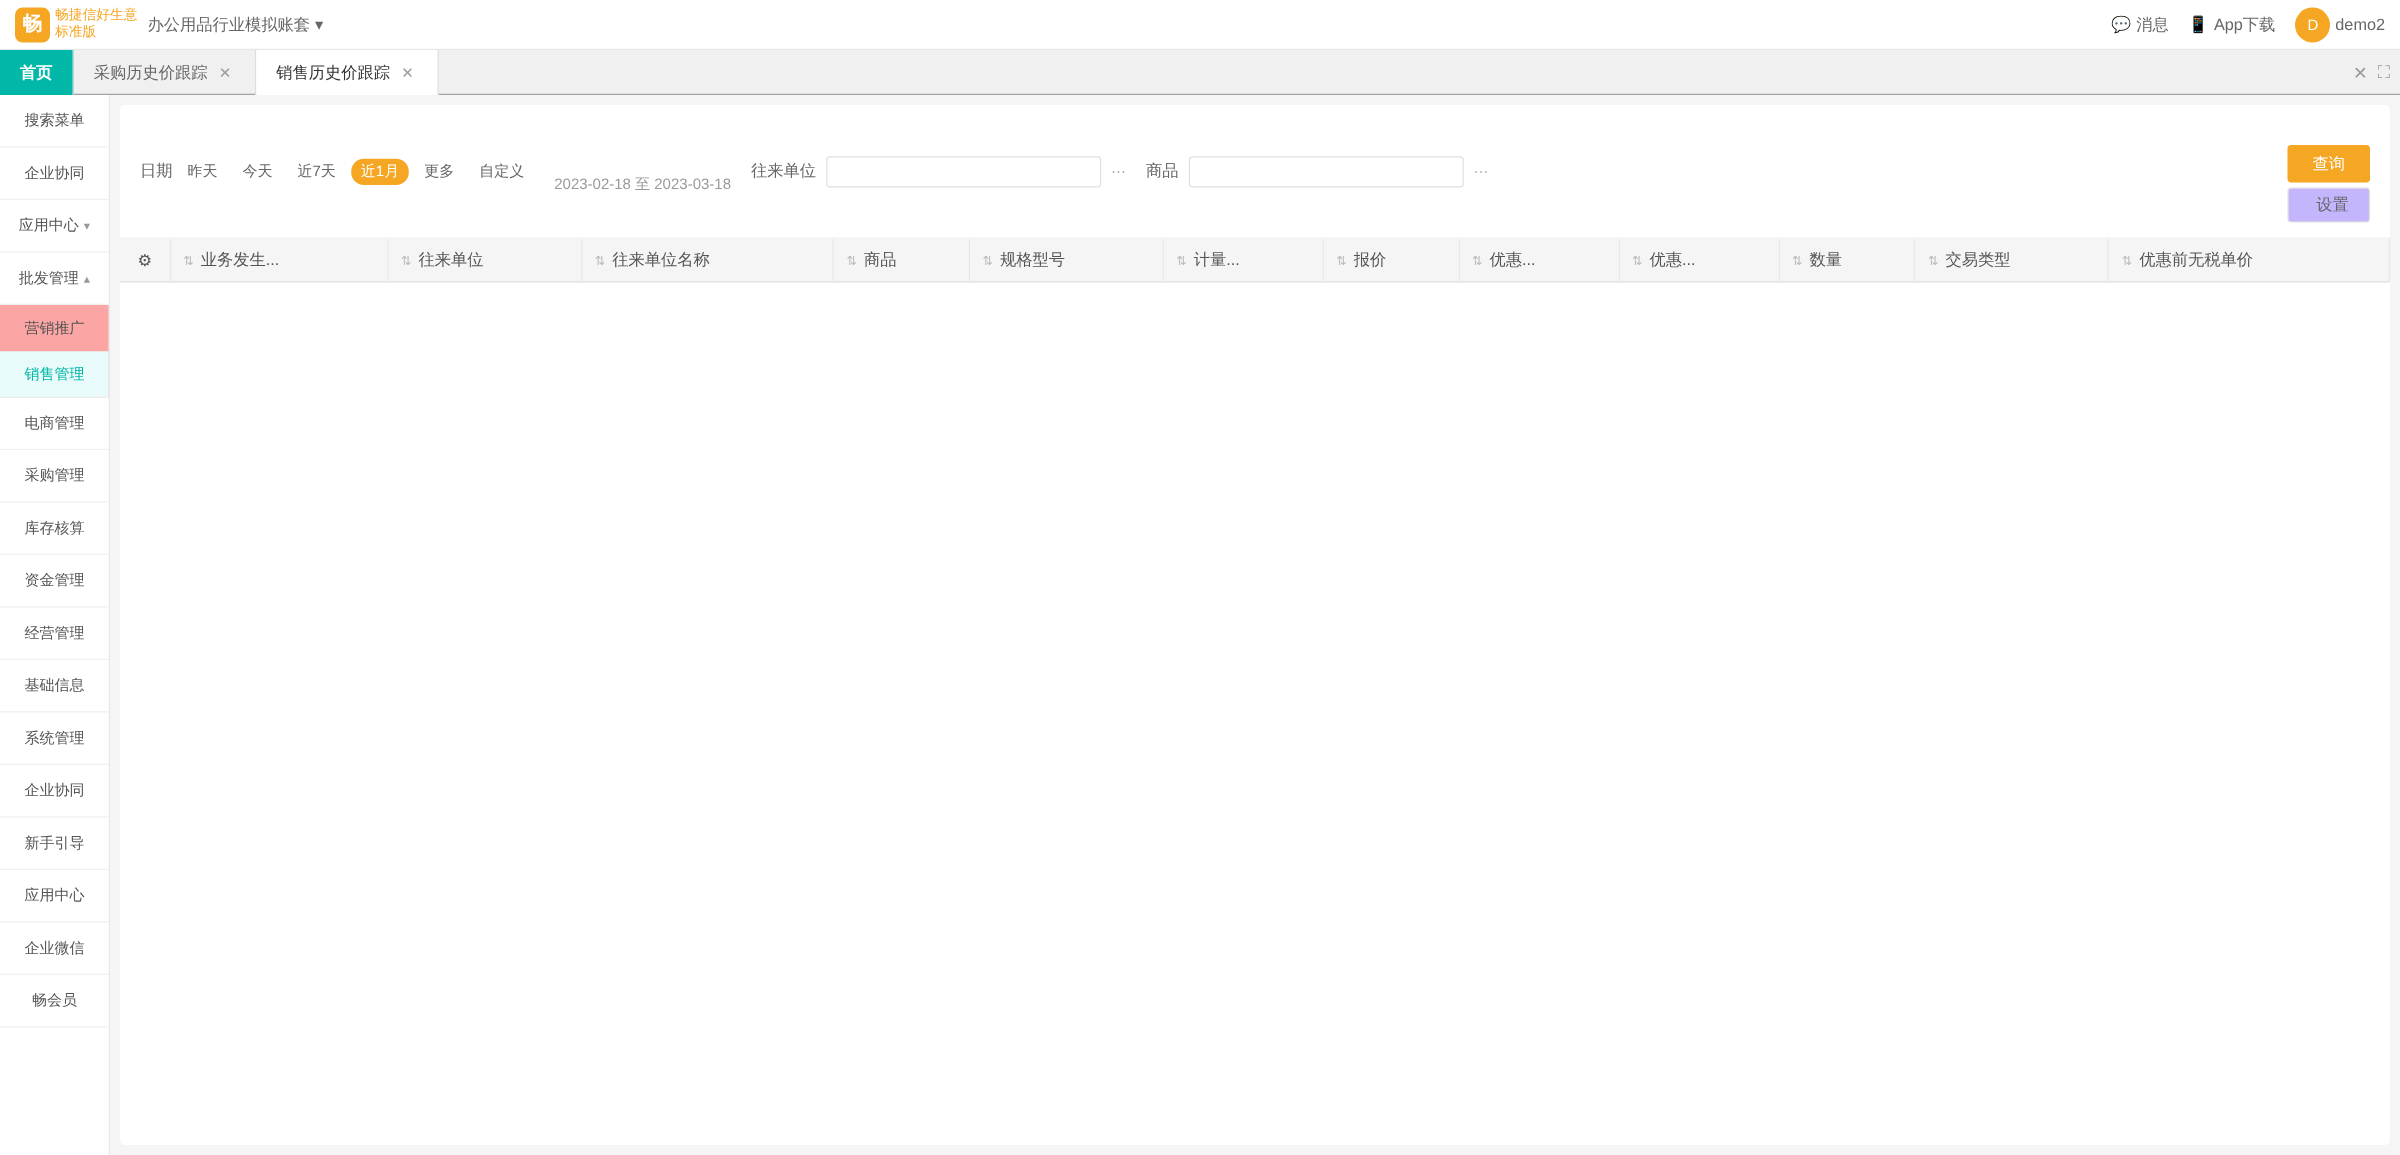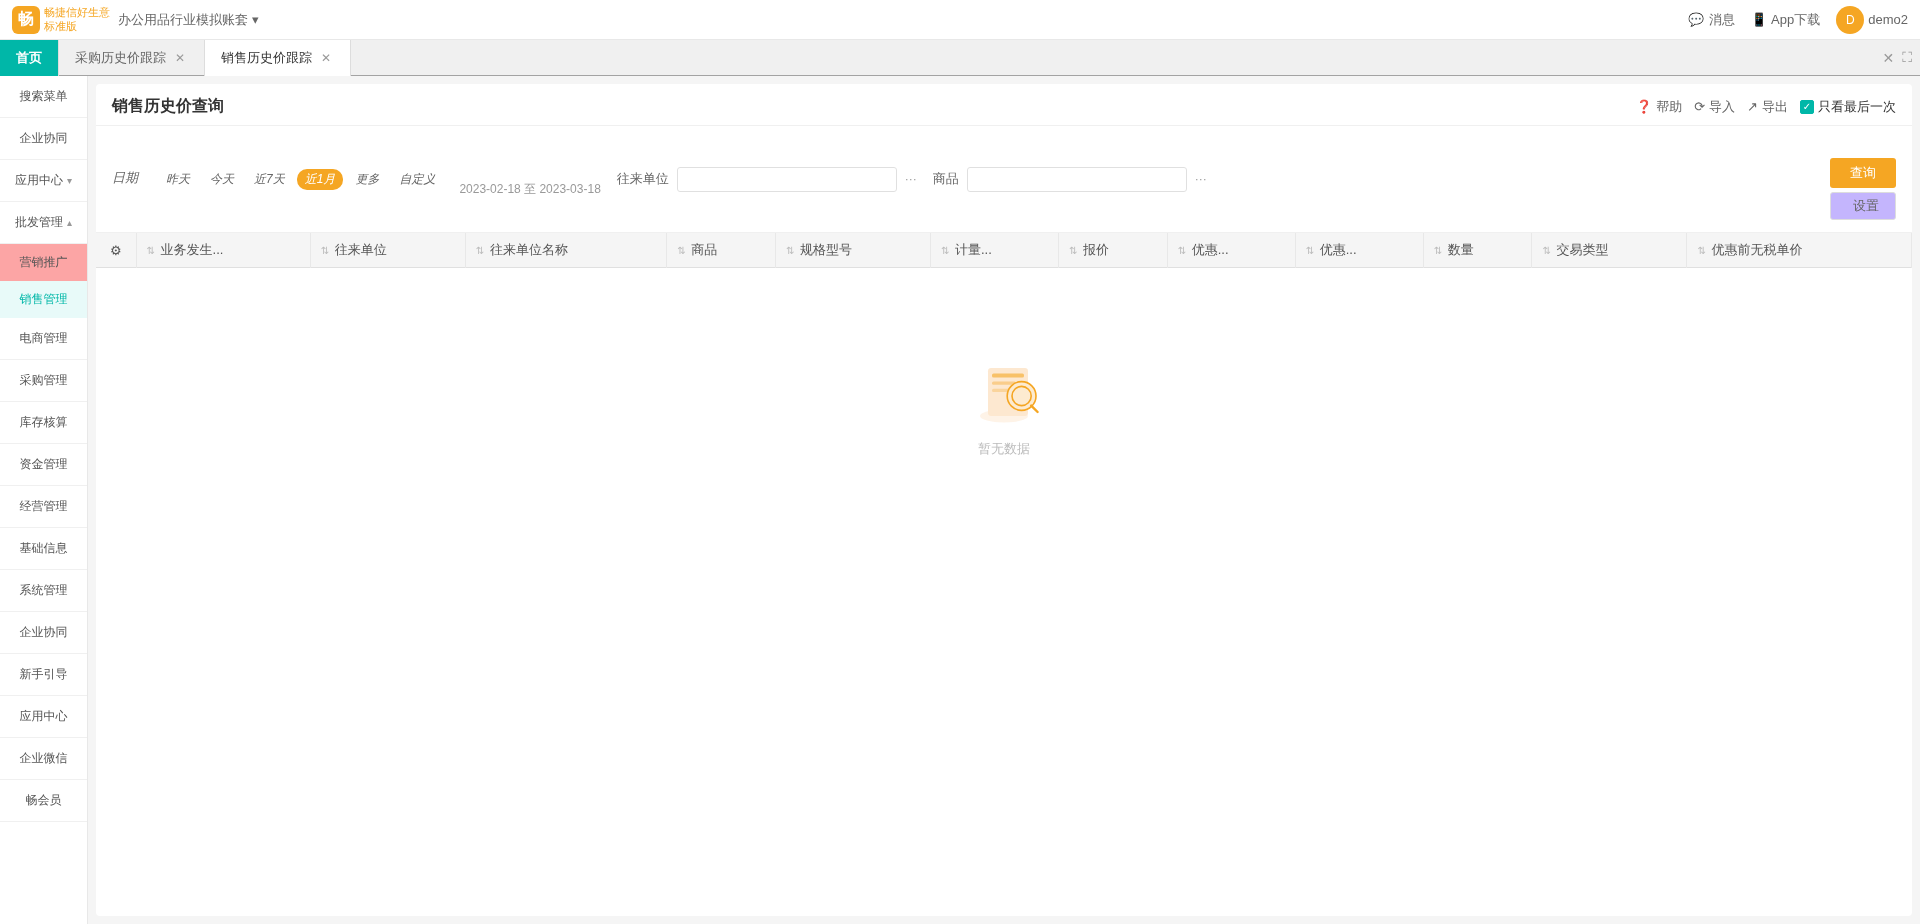--- a/index.html
+++ b/index.html
@@ -241,22 +241,22 @@
     .filter-bar {
       padding: 12px 16px;
       display: flex;
       align-items: center;
       gap: 16px;
       flex-wrap: wrap;
       border-bottom: 1px solid #f0f0f0;
     }
     .filter-group {
       display: flex;
-      gap: 20px;
-      font-style: italic;
+      align-items: center;
+      gap: 4px;
     }
     .filter-label {
       color: #666;
       font-size: 13px;
       white-space: nowrap;
     }
     .date-options {
       display: flex;
       align-items: center;
       gap: 4px;
@@ -492,41 +492,20 @@
       <span>企业微信</span>
     </div>
     <div class="sidebar-item">
       <span>畅会员</span>
     </div>
   </div>
 
   <div class="content-area">
     <div class="page-container">
 
-      <div class="page-header">
-        <div class="page-title">销售历史价查询</div>
-        <div class="page-actions">
-          <div class="page-action-btn">
-            <span>❓</span>
-            <span>帮助</span>
-          </div>
-          <div class="page-action-btn">
-            <span>⟳</span>
-            <span>导入</span>
-          </div>
-          <div class="page-action-btn">
-            <span>↗</span>
-            <span>导出</span>
-          </div>
-          <div class="checkbox-area">
-            <div class="checkbox-box">✓</div>
-            <span>只看最后一次</span>
-          </div>
-        </div>
-      </div>
 
       <div class="filter-bar">
         <div class="filter-group">
           <span class="filter-label">日期</span>
           <div class="date-options">
             <span class="date-btn">昨天</span>
             <span class="date-btn">今天</span>
             <span class="date-btn">近7天</span>
             <span class="date-btn active">近1月</span>
             <span class="date-btn">更多</span>
@@ -605,30 +584,17 @@
               <th>
                 <span class="sort-arrows">⇅</span>
                 <span>优惠前无税单价</span>
               </th>
             </tr>
           </thead>
           <tbody>
           </tbody>
         </table>
 
-        <div class="empty-state">
-          <svg class="empty-icon" viewBox="0 0 100 100" xmlns="http://www.w3.org/2000/svg">
-            <ellipse cx="50" cy="85" rx="30" ry="8" fill="#fde8d0" opacity="0.5"></ellipse>
-            <rect x="30" y="25" width="50" height="60" rx="4" fill="#fde8d0"></rect>
-            <rect x="35" y="32" width="40" height="5" rx="2" fill="#f5a623" opacity="0.6"></rect>
-            <rect x="35" y="42" width="30" height="4" rx="2" fill="#f5a623" opacity="0.4"></rect>
-            <rect x="35" y="51" width="25" height="4" rx="2" fill="#f5a623" opacity="0.3"></rect>
-            <circle cx="72" cy="60" r="18" fill="#fdebd0" stroke="#f5a623" stroke-width="2"></circle>
-            <circle cx="72" cy="60" r="12" fill="none" stroke="#f5a623" stroke-width="2"></circle>
-            <line x1="84" y1="72" x2="92" y2="80" stroke="#f5a623" stroke-width="3" stroke-linecap="round"></line>
-          </svg>
-          <div class="empty-text">暂无数据</div>
-        </div>
       </div>
 
     </div>
   </div>
 </div>
 
 </body></html>

